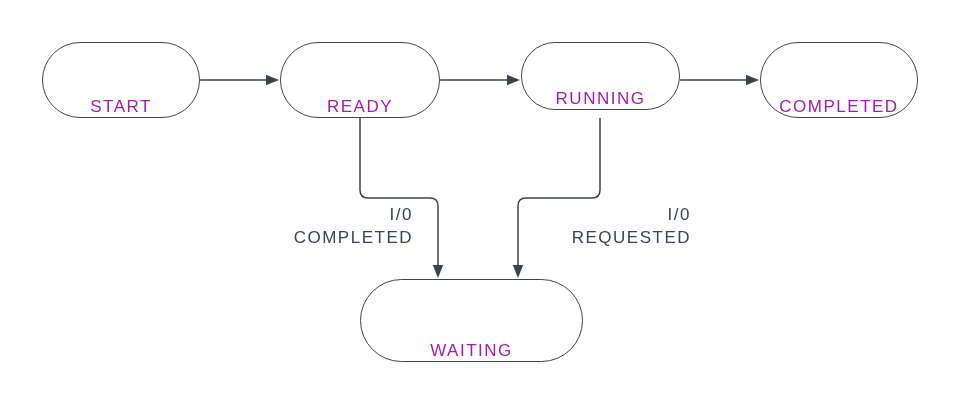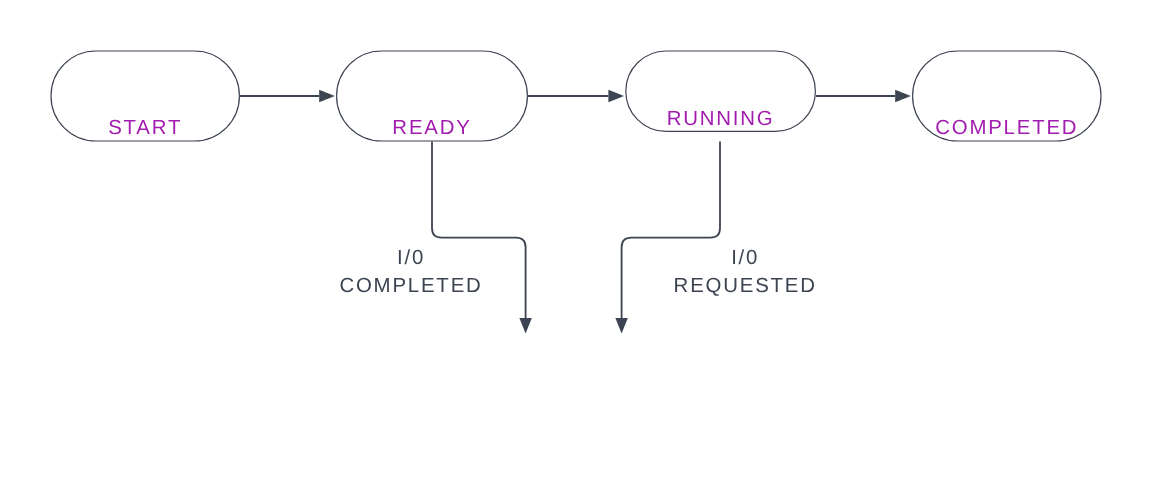--- a/index.html
+++ b/index.html
@@ -29,21 +29,21 @@
     align-items: flex-end;
     justify-content: center;
     color: #a21caf;
     font-size: 17px;
     letter-spacing: 1.5px;
   }
   .node.pill76 { border-radius: 38px; }
   .node.pill83 { border-radius: 42px; }
   .edge-label {
     position: absolute;
-    text-align: center;
+    text-align: right;
     white-space: pre-line;
     color: #3d4451;
     font-size: 17px;
     line-height: 23px;
     letter-spacing: 1.5px;
   }
 </style>
 </head>
 <body>
 
@@ -76,20 +76,23 @@
   </div>
 
   <div class="node pill76" style="left:521px; top:42px;  width:159px; height:68px;">
     <span>RUNNING</span>
   </div>
 
   <div class="node pill76" style="left:760px; top:42px;  width:158px; height:76px;">
     <span>COMPLETED</span>
   </div>
 
+  <div class="node pill83" style="left:360px; top:279px; width:223px; height:83px;">
+    <span>WAITING</span>
+  </div>
 
   <div class="edge-label" style="left:272px; top:203px; width:141px;">I/0
 COMPLETED</div>
 
   <div class="edge-label" style="left:551px; top:203px; width:140px;">I/0
 REQUESTED</div>
 
 </div>
 
 </body></html>

